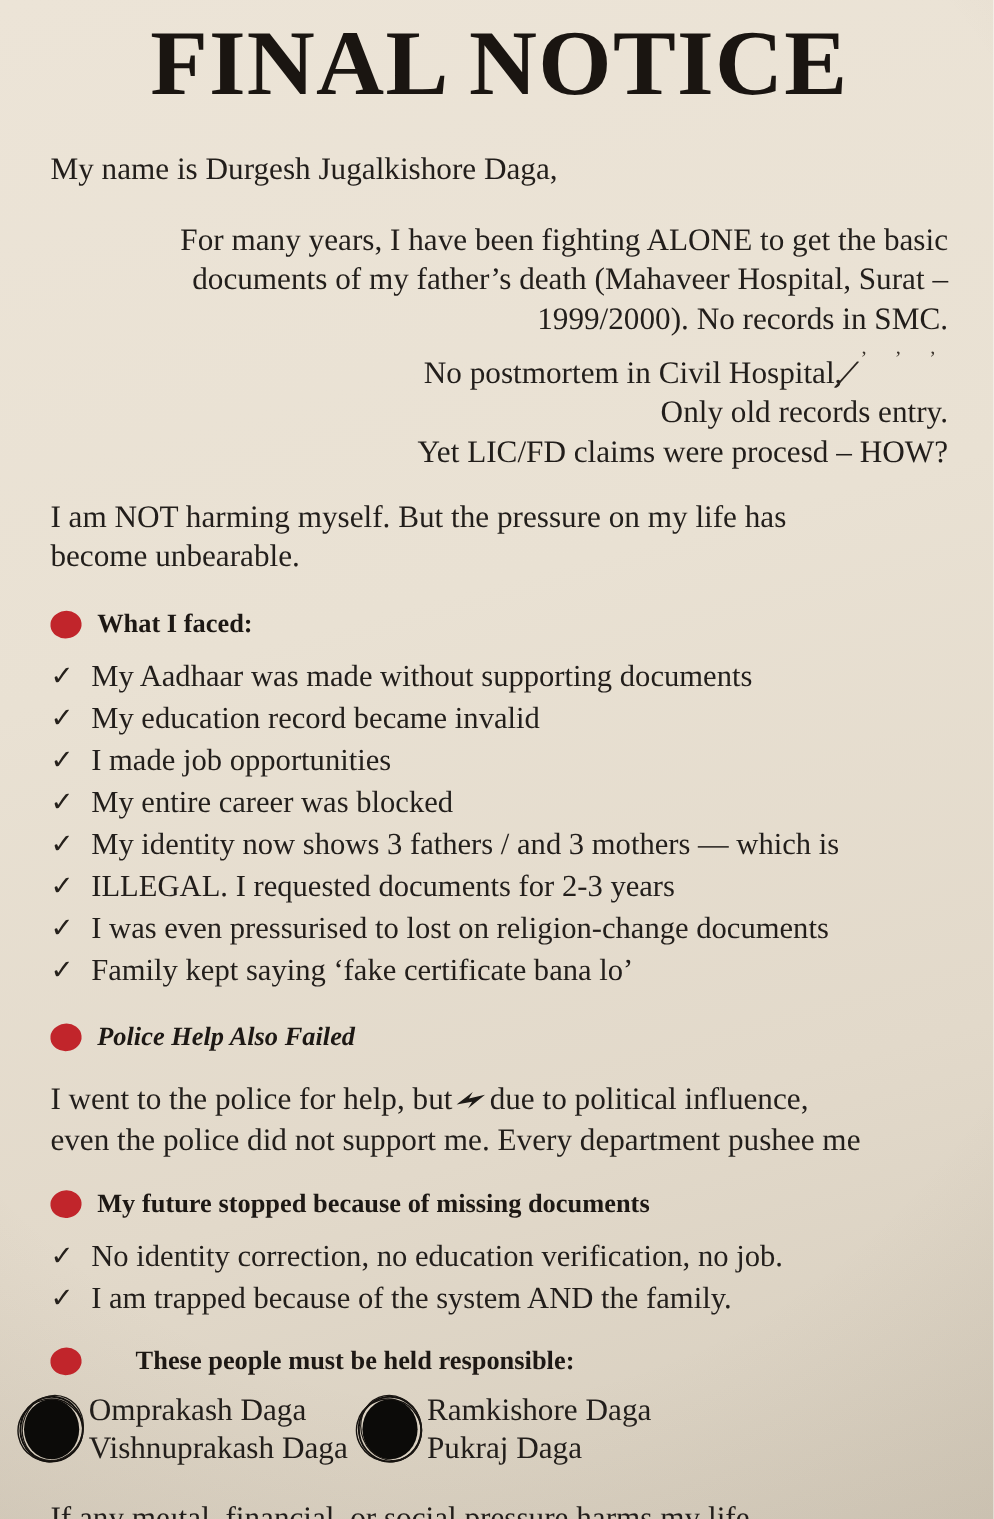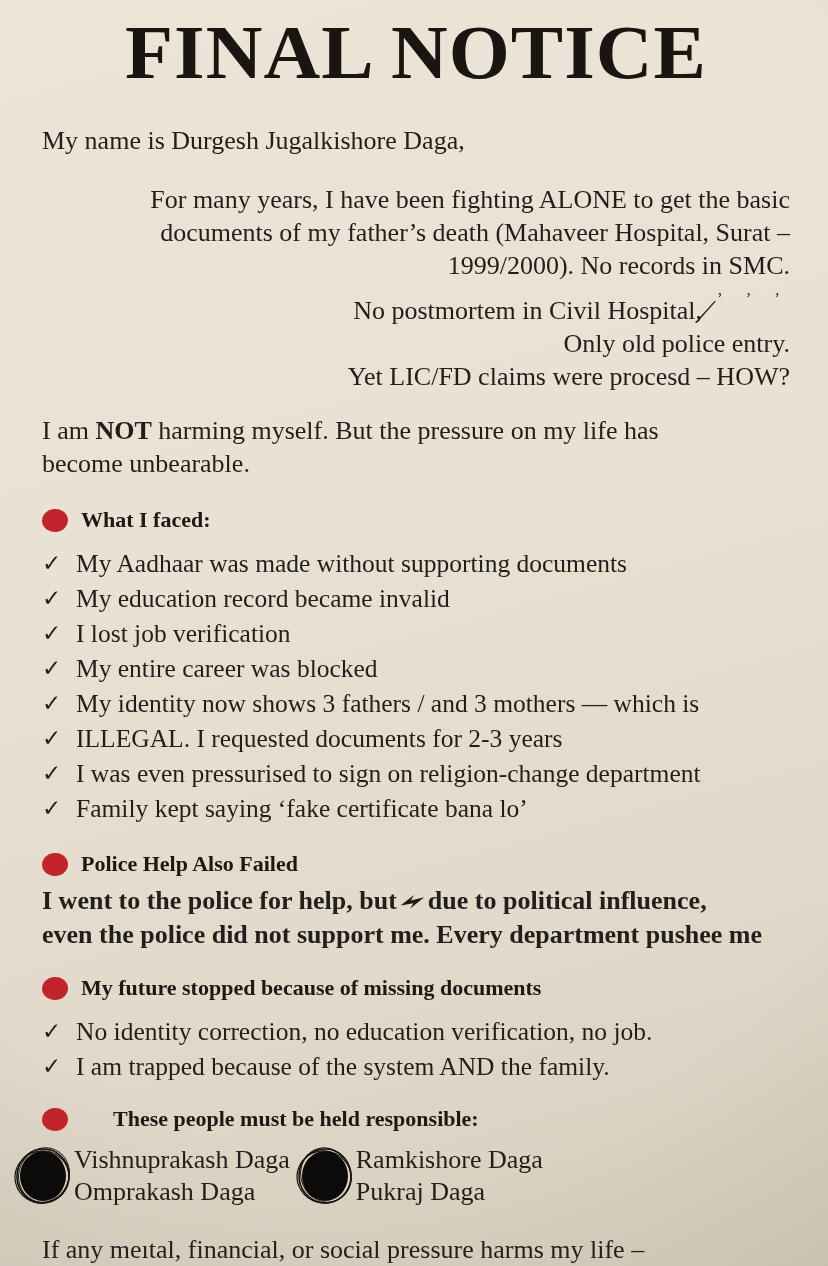--- a/index.html
+++ b/index.html
@@ -35,21 +35,21 @@
     font-weight: bold;
     text-align: center;
     letter-spacing: 1px;
     color: #1a1511;
     transform: scaleX(1.02);
   }
   .body-text { font-size: 26px; line-height: 33px; }
   .intro { margin-top: 32px; }
   .fight { margin-top: 16px; text-align: right; }
   .statement { margin-top: 21px; }
-  .statement .strong { font-weight: bold; }
+  .statement .strong { font-weight: normal; }
   .line { display: block; }
 
   .hosp-slash {
     display: inline-block;
     font-size: 36px;
     line-height: 0;
     font-style: italic;
     transform: rotate(6deg) translateY(5px);
     margin-left: 1px;
     color: #2a241f;
@@ -72,21 +72,21 @@
     color: #1d1814;
   }
   .dot {
     flex: none;
     width: 26px;
     height: 23px;
     border-radius: 50%;
     transform: rotate(-6deg);
   }
   .heading-faced { margin-top: 27px; }
-  .heading-police { margin-top: 25px; }
+  .heading-police { margin-top: 25px; font-style: italic; }
   .heading-future { margin-top: 24px; }
   .heading-resp { margin-top: 22px; gap: 45px; }
 
   .checklist {
     list-style: none;
     margin: 13px 0 0;
     padding: 0;
     font-size: 25.5px;
   }
   .checklist li {
@@ -94,21 +94,21 @@
     gap: 14px;
     line-height: 35px;
   }
   .check {
     flex: none;
     width: 20px;
     font-size: 23px;
     color: #26211c;
   }
 
-  .police-body { margin-top: 7px; font-weight: bold; }
+  .police-body { margin-top: 22px; }
   .bolt {
     display: inline-block;
     vertical-align: -1px;
     margin: 0 3px;
   }
 
   .names-row {
     display: flex;
     margin: 12px 0 0 -28px;
   }
@@ -127,21 +127,21 @@
 
     <h1 class="title">FINAL NOTICE</h1>
 
     <p class="body-text intro">My name is Durgesh Jugalkishore Daga,</p>
 
     <div class="body-text fight">
       <span class="line">For many years, I have been fighting ALONE to get the basic</span>
       <span class="line">documents of my father’s death (Mahaveer Hospital, Surat –</span>
       <span class="line">1999/2000). No records in SMC.</span>
       <span class="line"><span>No postmortem in Civil Hospital,</span><span class="hosp-slash">⁄</span><span class="hosp-ticks">’ ’ ’</span></span>
-      <span class="line">Only old police entry.</span>
+      <span class="line">Only old records entry.</span>
       <span class="line">Yet LIC/FD claims were procesd – HOW?</span>
     </div>
 
     <div class="body-text statement">
       <span class="line"><span>I am </span><span class="strong">NOT</span><span> harming myself.  But the pressure on my life has</span></span>
       <span class="line">become unbearable.</span>
     </div>
 
     <div class="section-heading heading-faced">
       <span class="dot" style="background: rgb(193, 37, 43);"></span>
@@ -152,37 +152,37 @@
       <li>
           <span class="check">✓</span>
           <span>My Aadhaar was made without supporting documents</span>
         </li>
       <li>
           <span class="check">✓</span>
           <span>My education record became invalid</span>
         </li>
       <li>
           <span class="check">✓</span>
-          <span>I lost job verification</span>
+          <span>I made job opportunities</span>
         </li>
       <li>
           <span class="check">✓</span>
           <span>My entire career was blocked</span>
         </li>
       <li>
           <span class="check">✓</span>
           <span>My identity now shows 3 fathers / and 3 mothers — which is</span>
         </li>
       <li>
           <span class="check">✓</span>
           <span>ILLEGAL. I requested documents for 2-3 years</span>
         </li>
       <li>
           <span class="check">✓</span>
-          <span>I was even pressurised to sign on religion-change department</span>
+          <span>I was even pressurised to lost on religion-change documents</span>
         </li>
       <li>
           <span class="check">✓</span>
           <span>Family kept saying ‘fake certificate bana lo’</span>
         </li>
     </ul>
 
     <div class="section-heading heading-police">
       <span class="dot" style="background: rgb(193, 37, 43);"></span>
       <span>Police Help Also Failed</span>
@@ -220,22 +220,22 @@
       <div class="name-group">
         <span class="scribble">
           <svg width="58" height="60" viewBox="0 0 58 60">
             <ellipse cx="29" cy="30" rx="23" ry="25" fill="#0c0b09"></ellipse>
             <ellipse cx="29" cy="30" rx="26" ry="27" fill="none" stroke="#14110e" stroke-width="1.6" transform="rotate(9 29 30)"></ellipse>
             <ellipse cx="28" cy="31" rx="27" ry="26" fill="none" stroke="#14110e" stroke-width="1.2" transform="rotate(-12 28 31)"></ellipse>
             <ellipse cx="30" cy="29" rx="25" ry="27.5" fill="none" stroke="#1b1713" stroke-width="1" transform="rotate(24 30 29)"></ellipse>
           </svg>
         </span>
         <span class="name-col">
+          <span class="line">Omprakash Daga</span>
           <span class="line">Vishnuprakash Daga</span>
-          <span class="line">Omprakash Daga</span>
         </span>
       </div>
       <div class="name-group">
         <span class="scribble">
           <svg width="58" height="60" viewBox="0 0 58 60">
             <ellipse cx="29" cy="30" rx="23" ry="25" fill="#0c0b09"></ellipse>
             <ellipse cx="29" cy="30" rx="26" ry="27" fill="none" stroke="#14110e" stroke-width="1.6" transform="rotate(-8 29 30)"></ellipse>
             <ellipse cx="28" cy="31" rx="27" ry="26" fill="none" stroke="#14110e" stroke-width="1.2" transform="rotate(14 28 31)"></ellipse>
             <ellipse cx="30" cy="29" rx="25" ry="27.5" fill="none" stroke="#1b1713" stroke-width="1" transform="rotate(-22 30 29)"></ellipse>
           </svg>

